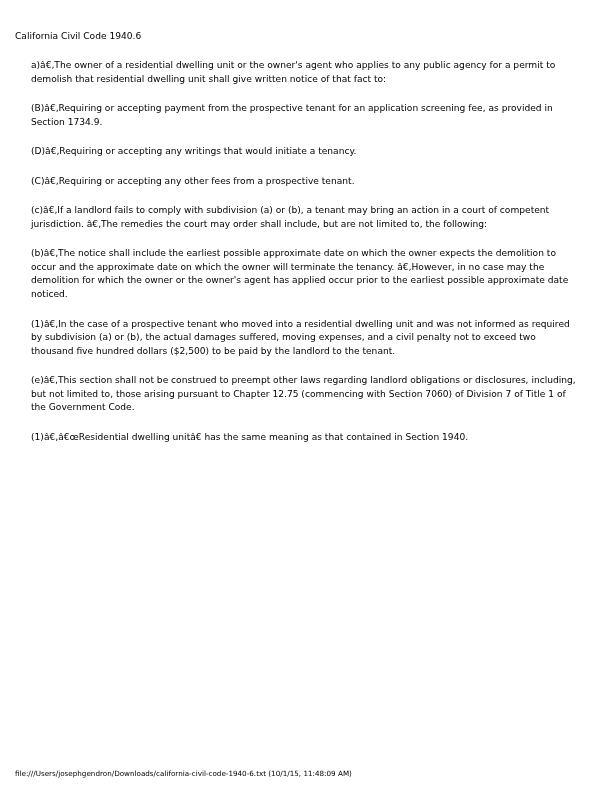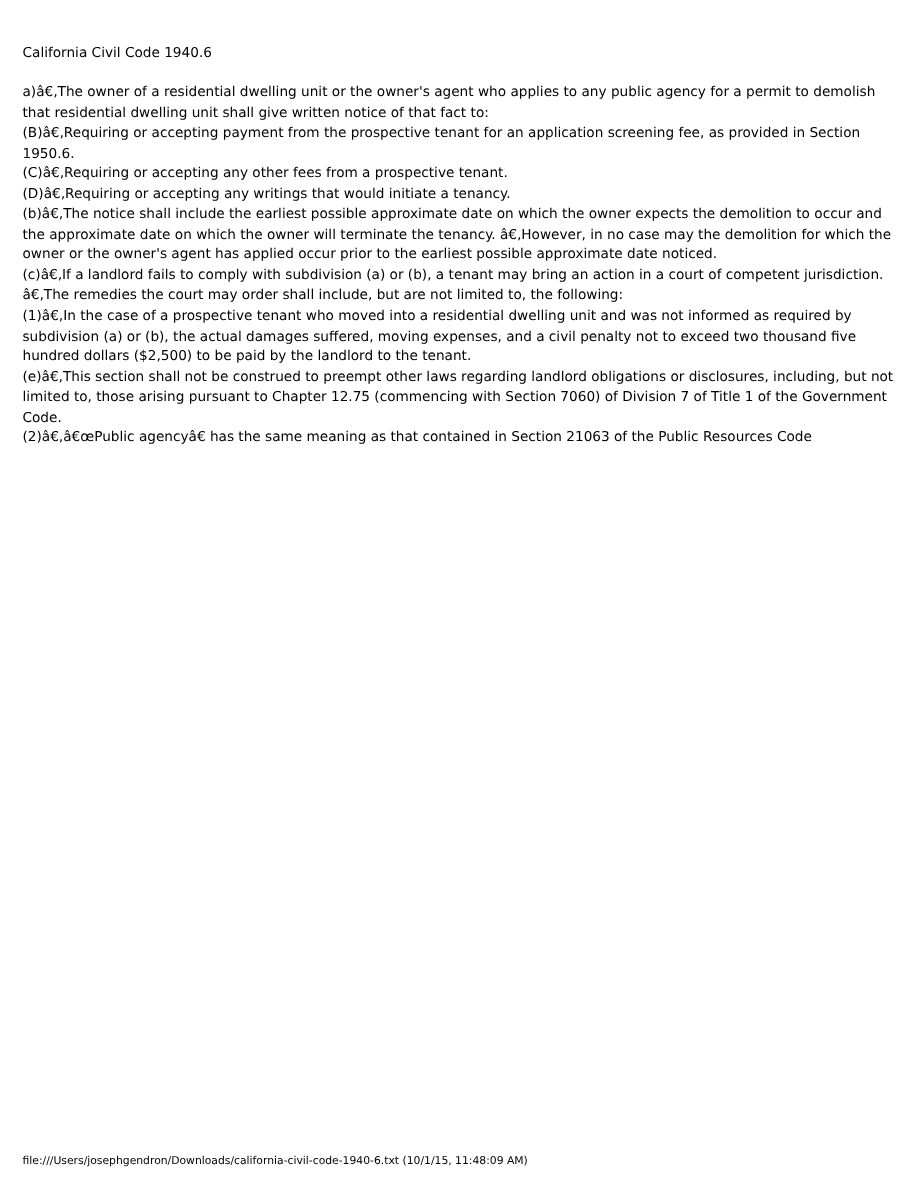--- a/index.html
+++ b/index.html
@@ -25,21 +25,21 @@
     font-size: 9.1px;
     line-height: 13px;
     color: #000000;
     margin: 0 0 13px 0;
     white-space: pre-wrap;
   }
   .para {
     font-size: 9.1px;
     line-height: 13.55px;
     color: #000000;
-    margin: 0;
+    margin: 16px;
     white-space: pre-wrap;
     text-align: left;
     word-spacing: 0px;
   }
   .footer {
     position: absolute;
     left: 15px;
     top: 769px;
     font-size: 7.2px;
     line-height: 10px;
@@ -50,26 +50,26 @@
 </head>
 <body>
 
 <div class="page">
 
   <div class="doc-body">
 
     <p class="doc-title">California Civil Code 1940.6</p>
 
     <p class="para">a)â€‚The owner of a residential dwelling unit or the owner's agent who applies to any public agency for a permit to demolish that residential dwelling unit shall give written notice of that fact to:</p>
-    <p class="para">(B)â€‚Requiring or accepting payment from the prospective tenant for an application screening fee, as provided in Section 1950.6.</p>
+    <p class="para">(B)â€‚Requiring or accepting payment from the prospective tenant for an application screening fee, as provided in Section 1734.9.</p>
+    <p class="para">(D)â€‚Requiring or accepting any writings that would initiate a tenancy.</p>
     <p class="para">(C)â€‚Requiring or accepting any other fees from a prospective tenant.</p>
-    <p class="para">(D)â€‚Requiring or accepting any writings that would initiate a tenancy.</p>
+    <p class="para">(c)â€‚If a landlord fails to comply with subdivision (a) or (b), a tenant may bring an action in a court of competent jurisdiction. â€‚The remedies the court may order shall include, but are not limited to, the following:</p>
     <p class="para">(b)â€‚The notice shall include the earliest possible approximate date on which the owner expects the demolition to occur and the approximate date on which the owner will terminate the tenancy. â€‚However, in no case may the demolition for which the owner or the owner's agent has applied occur prior to the earliest possible approximate date noticed.</p>
-    <p class="para">(c)â€‚If a landlord fails to comply with subdivision (a) or (b), a tenant may bring an action in a court of competent jurisdiction. â€‚The remedies the court may order shall include, but are not limited to, the following:</p>
     <p class="para">(1)â€‚In the case of a prospective tenant who moved into a residential dwelling unit and was not informed as required by subdivision (a) or (b), the actual damages suffered, moving expenses, and a civil penalty not to exceed two thousand five hundred dollars ($2,500) to be paid by the landlord to the tenant.</p>
     <p class="para">(e)â€‚This section shall not be construed to preempt other laws regarding landlord obligations or disclosures, including, but not limited to, those arising pursuant to Chapter 12.75 (commencing with Section 7060) of Division 7 of Title 1 of the Government Code.</p>
-    <p class="para">(2)â€‚â€œPublic agencyâ€ has the same meaning as that contained in Section 21063 of the Public Resources Code</p>
+    <p class="para">(1)â€‚â€œResidential dwelling unitâ€ has the same meaning as that contained in Section 1940.</p>
 
   </div>
 
   <div class="footer">file:///Users/josephgendron/Downloads/california-civil-code-1940-6.txt (10/1/15, 11:48:09 AM)</div>
 
 </div>
 
 </body></html>

